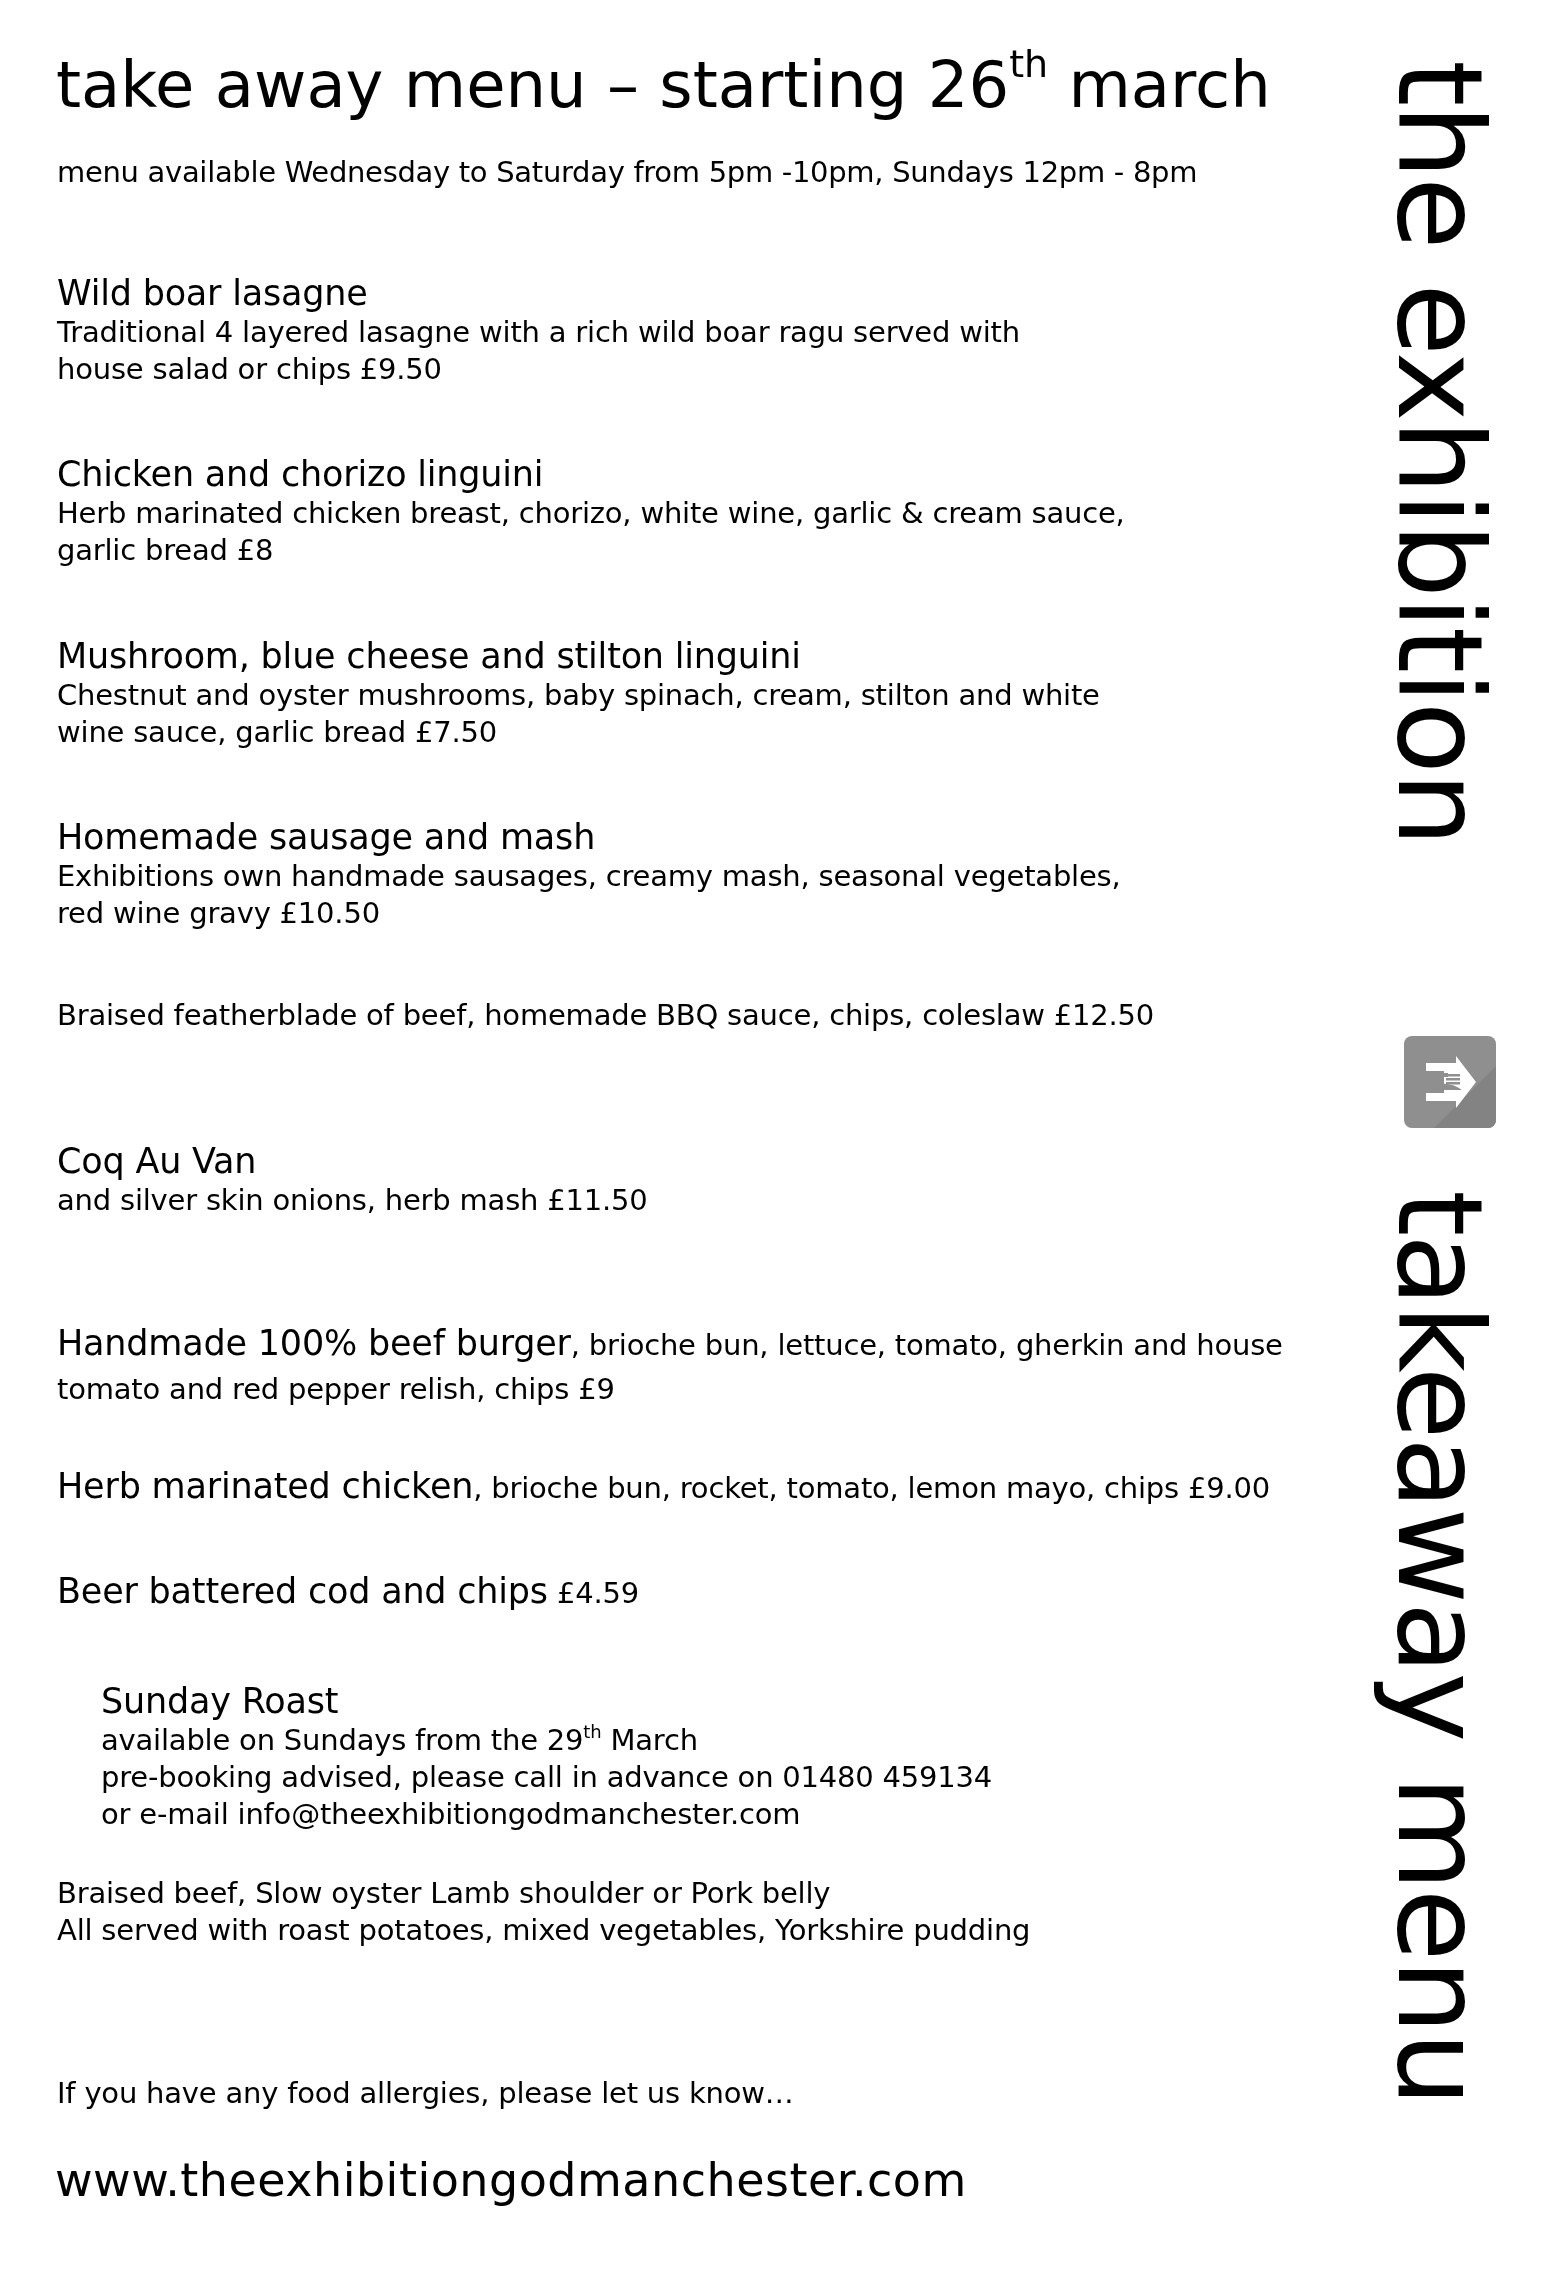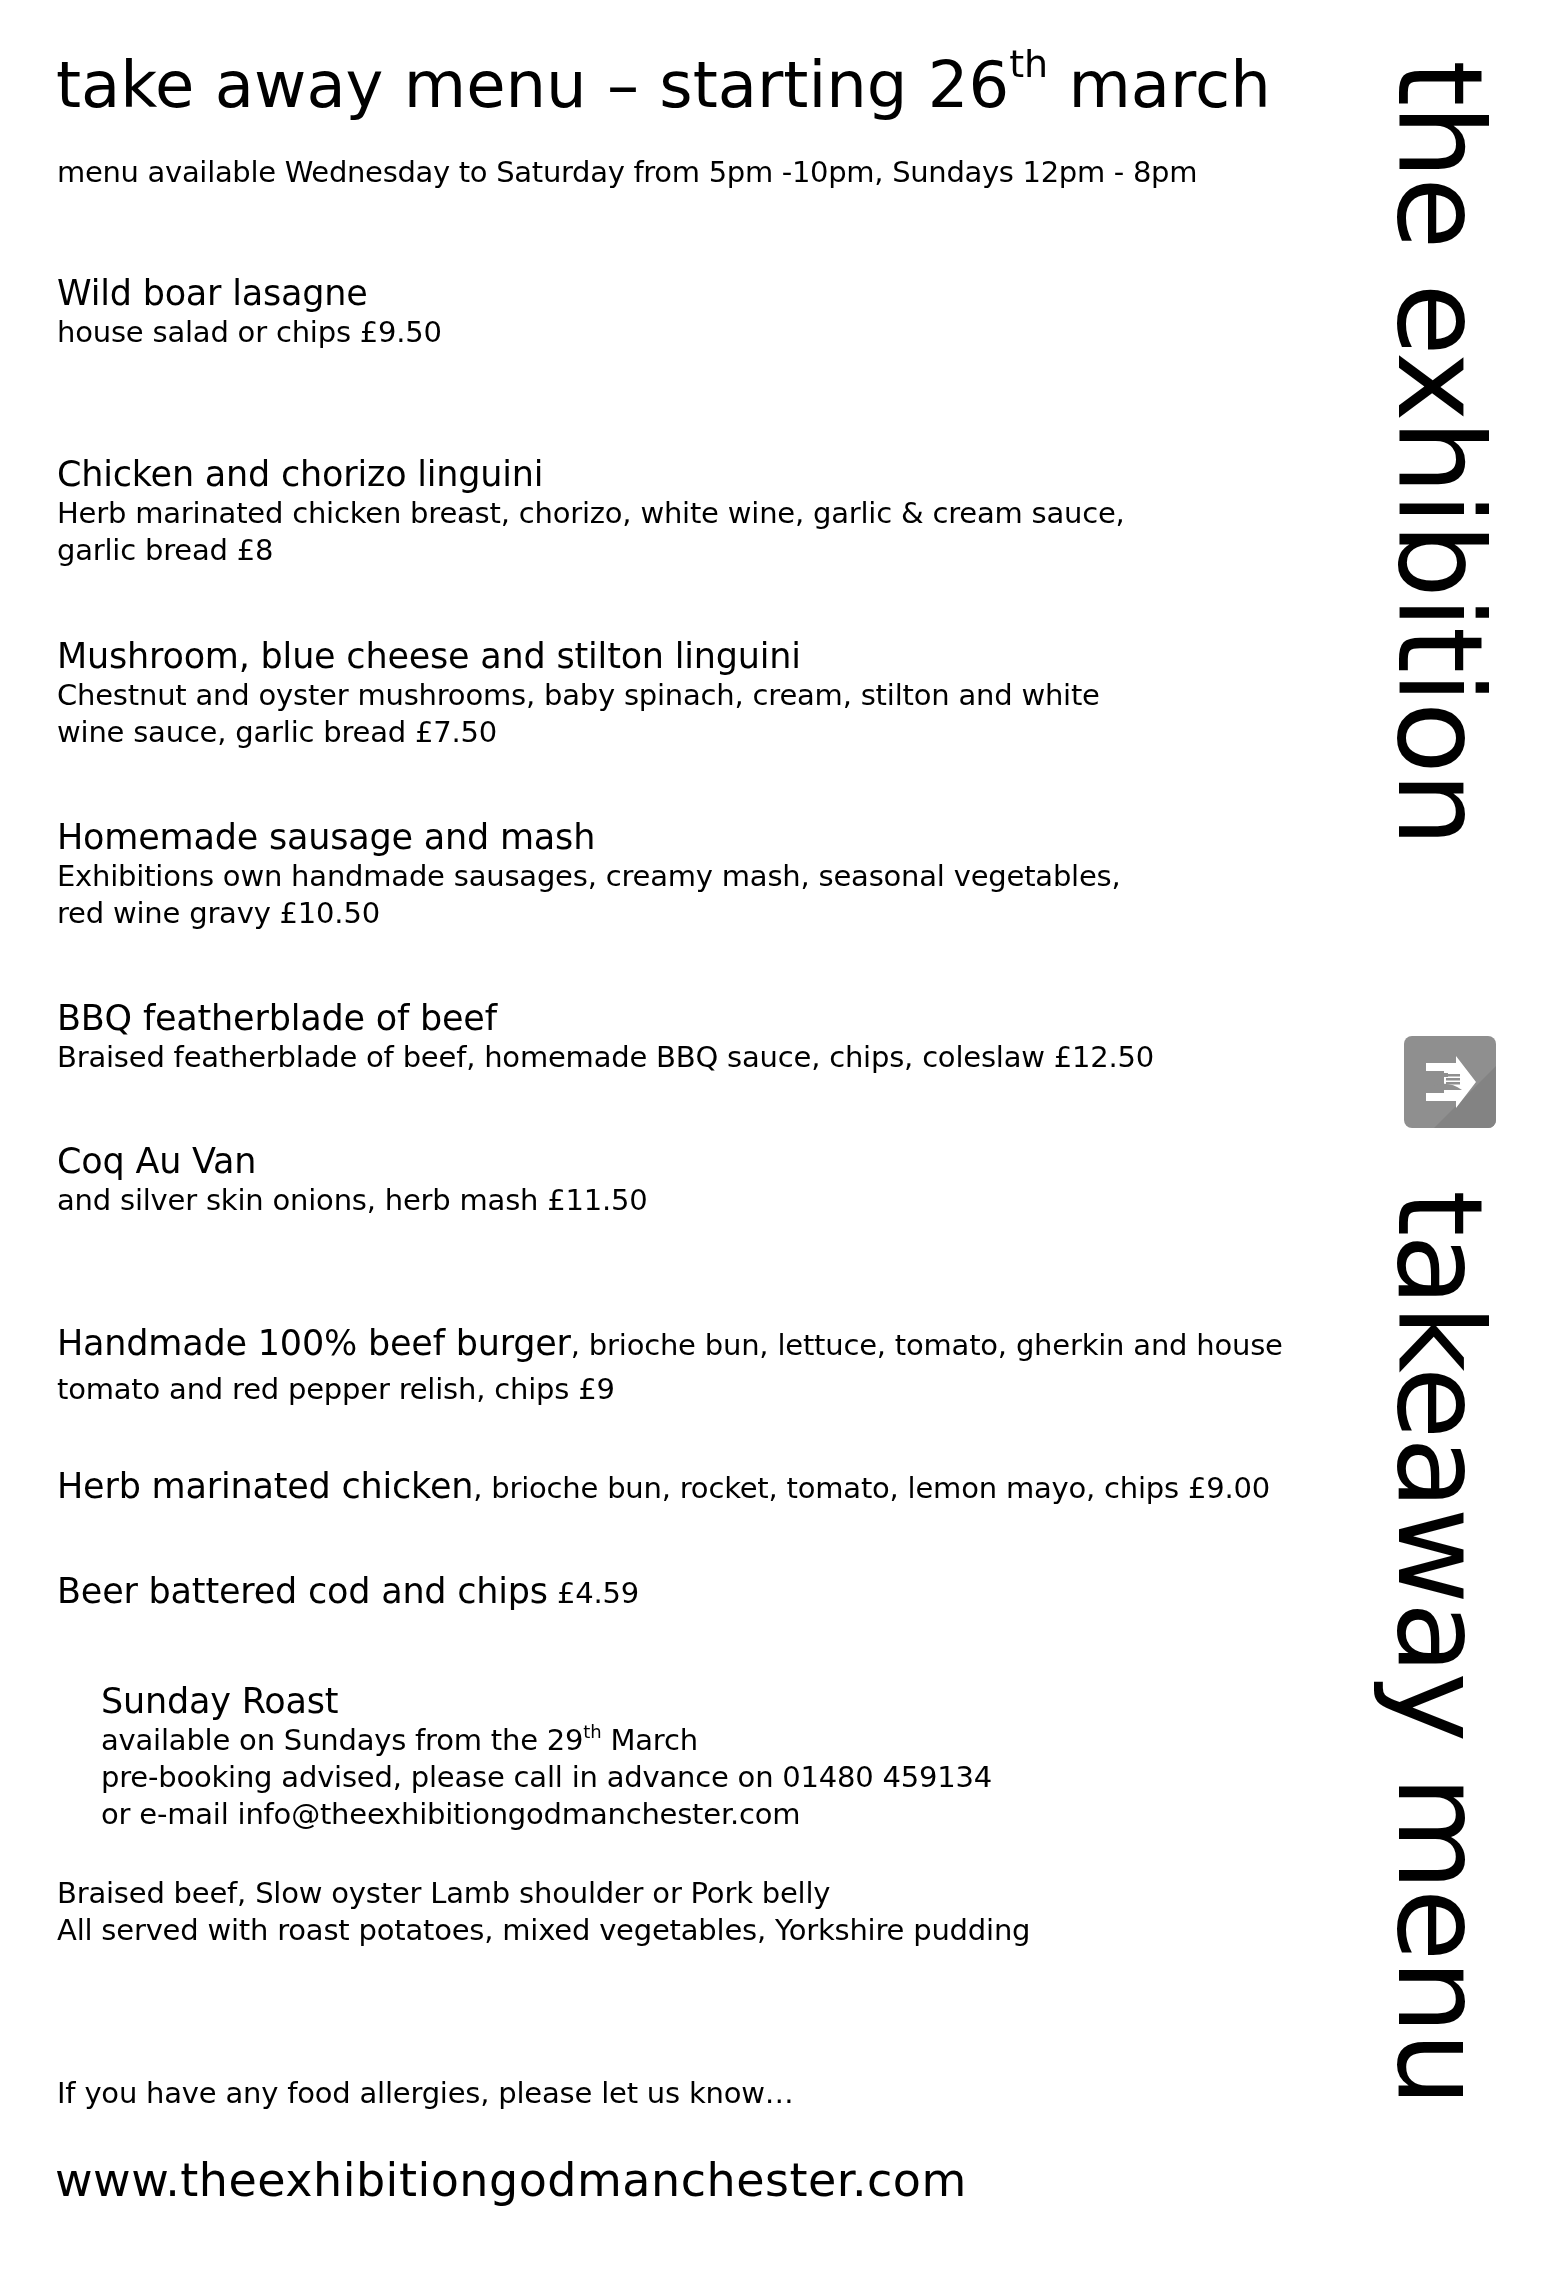--- a/index.html
+++ b/index.html
@@ -130,20 +130,21 @@
 <body>
 
 <div class="page">
 
   <div class="title"><span>take away menu – starting 26</span><sup>th</sup><span> march</span></div>
 
   <div class="subtitle">menu available Wednesday to Saturday from 5pm -10pm, Sundays 12pm - 8pm</div>
 
   <div class="item" style="top:272px;">
     <span class="item-title">Wild boar lasagne</span>
+    <span class="item-desc">Traditional 4 layered lasagne with a rich wild boar ragu served with</span>
     <span class="item-desc">house salad or chips £9.50</span>
   </div>
 
   <div class="item" style="top:453px;">
     <span class="item-title">Chicken and chorizo linguini</span>
     <span class="item-desc">Herb marinated chicken breast, chorizo, white wine, garlic &amp; cream sauce,</span>
     <span class="item-desc">garlic bread £8</span>
   </div>
 
   <div class="item" style="top:635px;">
@@ -152,21 +153,20 @@
     <span class="item-desc">wine sauce, garlic bread £7.50</span>
   </div>
 
   <div class="item" style="top:816px;">
     <span class="item-title">Homemade sausage and mash</span>
     <span class="item-desc">Exhibitions own handmade sausages, creamy mash, seasonal vegetables,</span>
     <span class="item-desc">red wine gravy £10.50</span>
   </div>
 
   <div class="item" style="top:997px;">
-    <span class="item-title">BBQ featherblade of beef</span>
     <span class="item-desc">Braised featherblade of beef, homemade BBQ sauce, chips, coleslaw £12.50</span>
   </div>
 
   <div class="item" style="top:1140px;">
     <span class="item-title">Coq Au Van</span>
     <span class="item-desc">and silver skin onions, herb mash £11.50</span>
   </div>
 
   <div class="item inline-item" style="top:1322px;">
     <span class="inline-line"><span class="item-title">Handmade 100% beef burger</span><span class="item-desc">, brioche bun, lettuce, tomato, gherkin and house</span></span>

